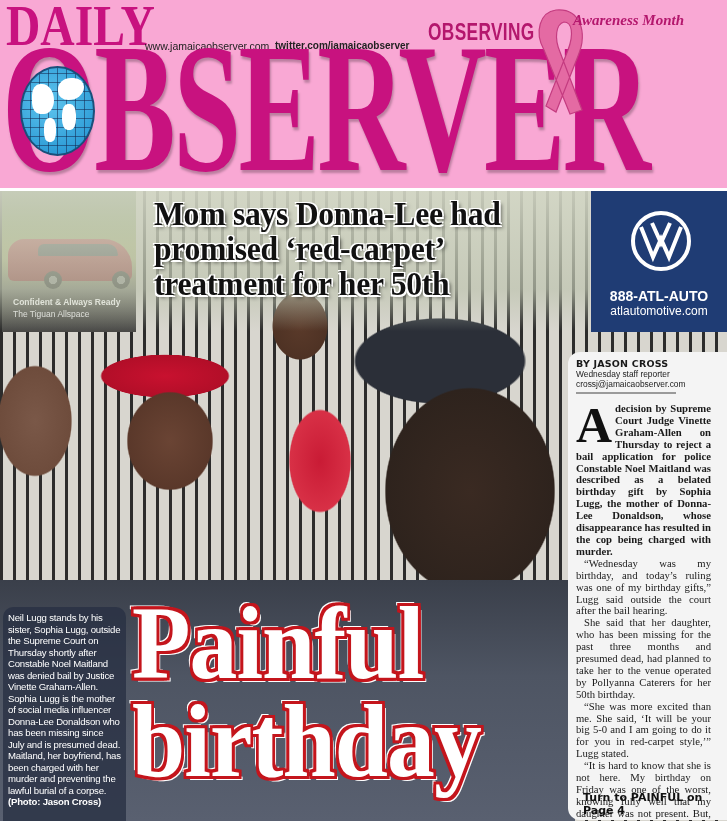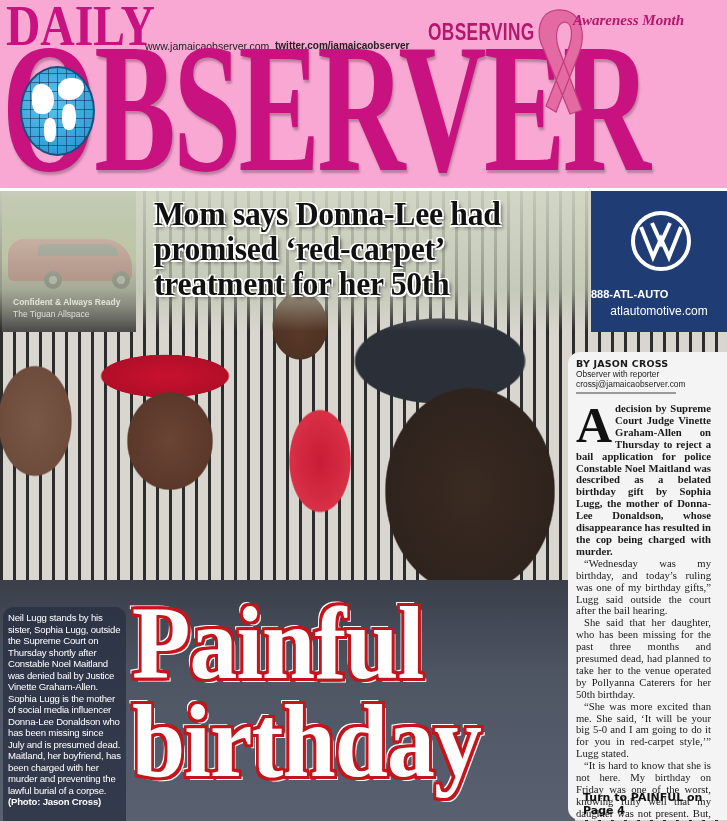--- a/index.html
+++ b/index.html
@@ -79,21 +79,21 @@
   .ad-left .t2 { position: absolute; left: 11px; top: 118px; font-size: 8.5px; color: #e8e8e8; }
 
   .ad-right {
     position: absolute; left: 591px; top: 191px; width: 136px; height: 141px;
     background: #1f3c74;
   }
   .vw-logo {
     position: absolute; left: 40px; top: 20px; width: 60px; height: 60px;
     border: 4px solid #fff; border-radius: 50%;
   }
-  .ad-right .phone { position: absolute; left: 0; top: 97px; width: 136px; text-align: left; color: #fff; font-weight: bold; font-size: 11px; }
+  .ad-right .phone { position: absolute; left: 0; top: 97px; width: 136px; text-align: center; color: #fff; font-weight: bold; font-size: 14px; }
   .ad-right .site { position: absolute; left: 0; top: 113px; width: 136px; text-align: center; color: #fff; font-size: 12px; }
 
   
   .photo {
     position: absolute; left: 0; top: 191px; width: 727px; height: 630px;
     z-index: 0;
     background:
       radial-gradient(ellipse 140px 170px at 470px 300px, #3a2a22 0%, #2e231d 60%, transparent 61%),
       radial-gradient(ellipse 120px 60px at 440px 170px, #2b2f38 0%, #2b2f38 70%, transparent 72%),
       radial-gradient(ellipse 70px 80px at 170px 250px, #6a4434 0%, #5a382a 60%, transparent 62%),
@@ -221,21 +221,21 @@
   <span class="credit">(Photo: Jason Cross)</span>
 </div>
 
 <div class="headline">
   <div>Painful</div>
   <div>birthday</div>
 </div>
 
 <div class="article">
   <div class="byline">BY JASON CROSS</div>
-  <div class="role">Observer with reporter</div>
+  <div class="role">Wednesday staff reporter</div>
   <div class="email">crossj@jamaicaobserver.com</div>
   <div class="rule"></div>
   <div class="body">
     <p class="lead"><span class="dropcap">A</span><span>decision by Supreme Court Judge Vinette Graham-Allen on Thursday to reject a bail application for police Constable Noel Maitland was described as a belated birthday gift by Sophia Lugg, the mother of Donna-Lee Donaldson, whose disappearance has resulted in the cop being charged with murder.</span></p>
     <p>“Wednesday was my birthday, and today’s ruling was one of my birthday gifts,” Lugg said outside the court after the bail hearing.</p>
     <p>She said that her daughter, who has been missing for the past three months and presumed dead, had planned to take her to the venue operated by Pollyanna Caterers for her 50th birthday.</p>
     <p>“She was more excited than me. She said, ‘It will be your big 5-0 and I am going to do it for you in red-carpet style,’” Lugg stated.</p>
     <p>“It is hard to know that she is not here. My birthday on Friday was one of the worst, knowing fully well that my daughter was not present. But, Almighty God, my older daughter, along with my other kids made it possible for me,” Lugg said.</p>
   </div>
   <div class="jump">Turn to PAINFUL on Page 4</div>

